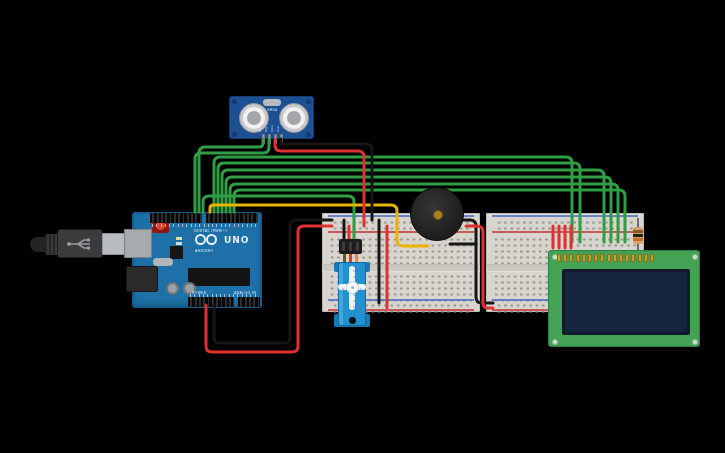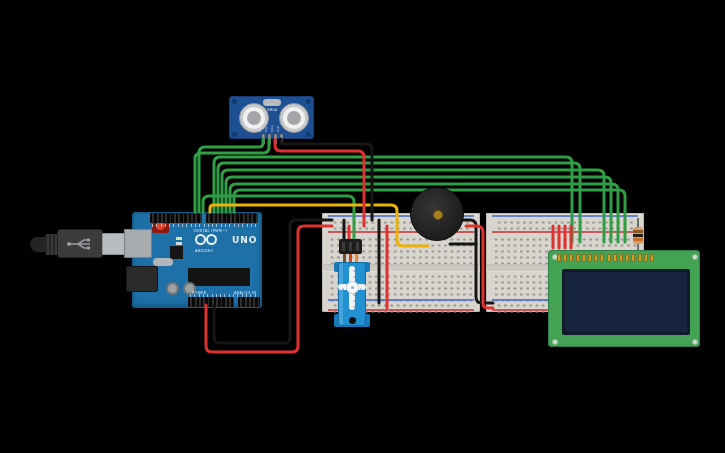--- a/index.html
+++ b/index.html
@@ -2,21 +2,21 @@
 <html><head>
 <meta charset="utf-8">
 <style>
   html,body{margin:0;padding:0;background:#000;}
   *{box-sizing:border-box;}
   #stage{position:relative;width:725px;height:453px;background:#000;overflow:hidden;
          font-family:"DejaVu Sans",sans-serif;}
   .abs{position:absolute;}
   .t4{position:absolute;font-size:8px;line-height:8px;color:#d8e6f2;white-space:nowrap;
       transform:scale(.45);transform-origin:left top;letter-spacing:.5px;}
-  .t5{position:absolute;font-size:9px;line-height:9px;font-weight:bold;color:#e9eff4;white-space:nowrap;letter-spacing:1px;margin-left:8px;}
+  .t5{position:absolute;font-size:9px;line-height:9px;font-weight:bold;color:#e9eff4;white-space:nowrap;letter-spacing:1px;}
 
   
   .bb{position:absolute;width:158px;height:99px;background:#d8d5cf;border-radius:2px;
       box-shadow:inset 0 0 0 1px #bdbab4, inset 0 2px 2px #e6e3dd;}
   .bb .lineb{position:absolute;left:6px;right:6px;height:2px;background:#5272c4;opacity:.85;}
   .bb .liner{position:absolute;left:6px;right:6px;height:2px;background:#c84b4b;opacity:.9;}
   .dots{position:absolute;background-image:radial-gradient(circle,#9d9991 1.1px,transparent 1.5px);
         background-size:6.3px 6px;background-position:2px 1.5px;}
   .bb .raildots{left:8px;right:8px;height:12px;}
   .bb .grid{left:5px;right:5px;height:30px;}

